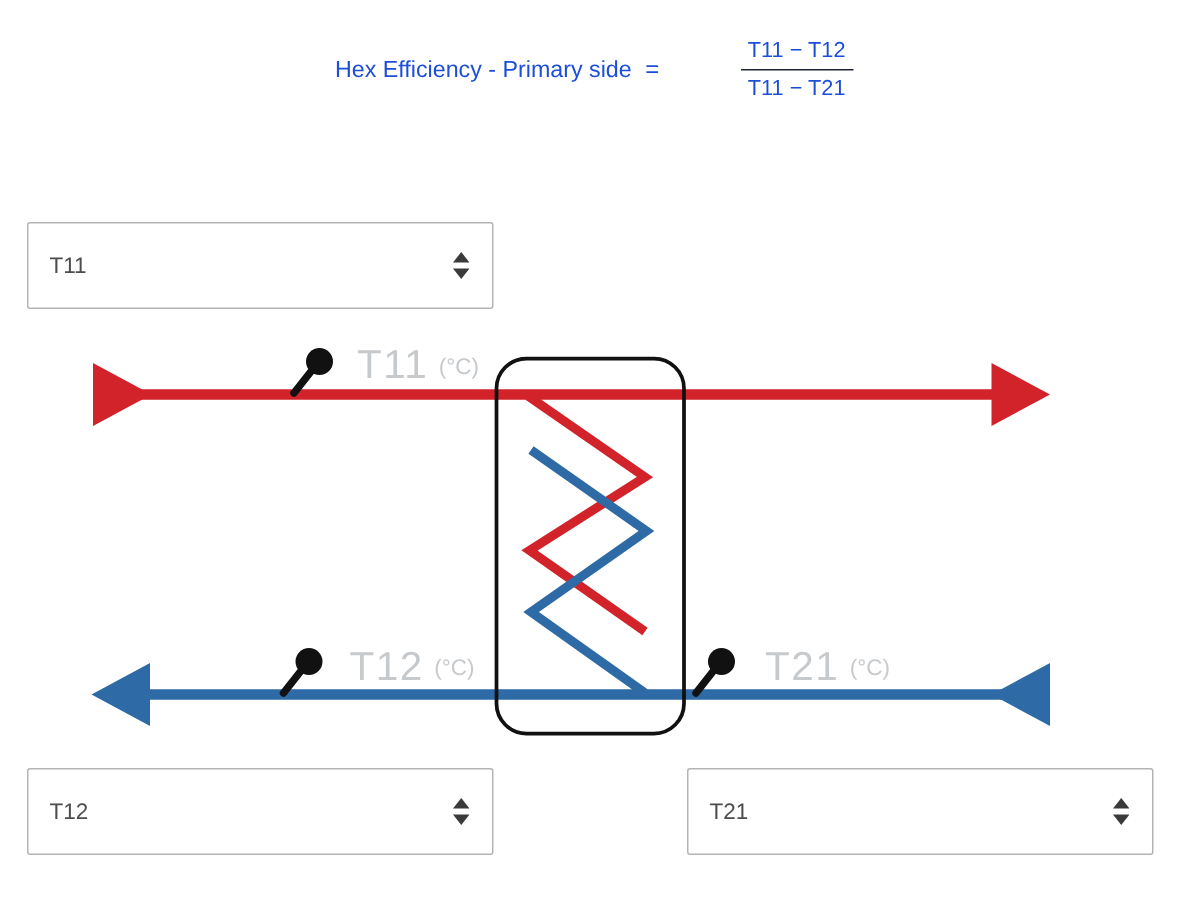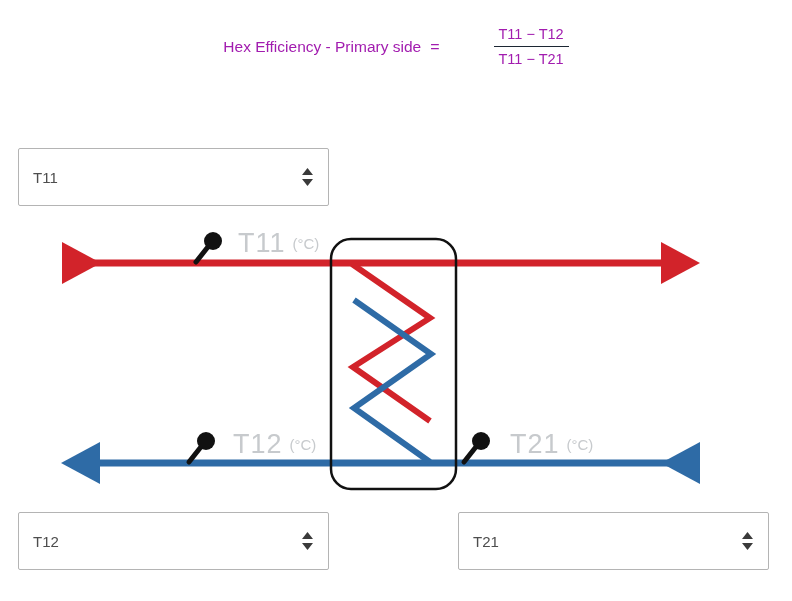--- a/index.html
+++ b/index.html
@@ -15,21 +15,21 @@
     width:792px;height:601px;
     background:#ffffff;
     overflow:hidden;
     font-family:"Liberation Sans",sans-serif;
   }
 
   
   .formula{
     position:absolute;top:24px;left:0;right:0;
     display:flex;justify-content:center;align-items:center;gap:9px;
-    color:#a21caf;
+    color:#1d4ed8;
   }
   .f-label{font-size:15.5px;}
   .f-eq{font-size:16px;}
   .frac{display:inline-flex;flex-direction:column;text-align:center;font-size:14.5px;line-height:1.4;margin-left:45px;}
   .num{padding:0 5px 2px;border-bottom:1.5px solid #1c2733;}
   .den{padding-top:2px;}
 
   
   .diagram{position:absolute;left:0;top:0;width:792px;height:601px;}
   .s-hot{stroke:var(--hot);stroke-width:7;fill:none;}

